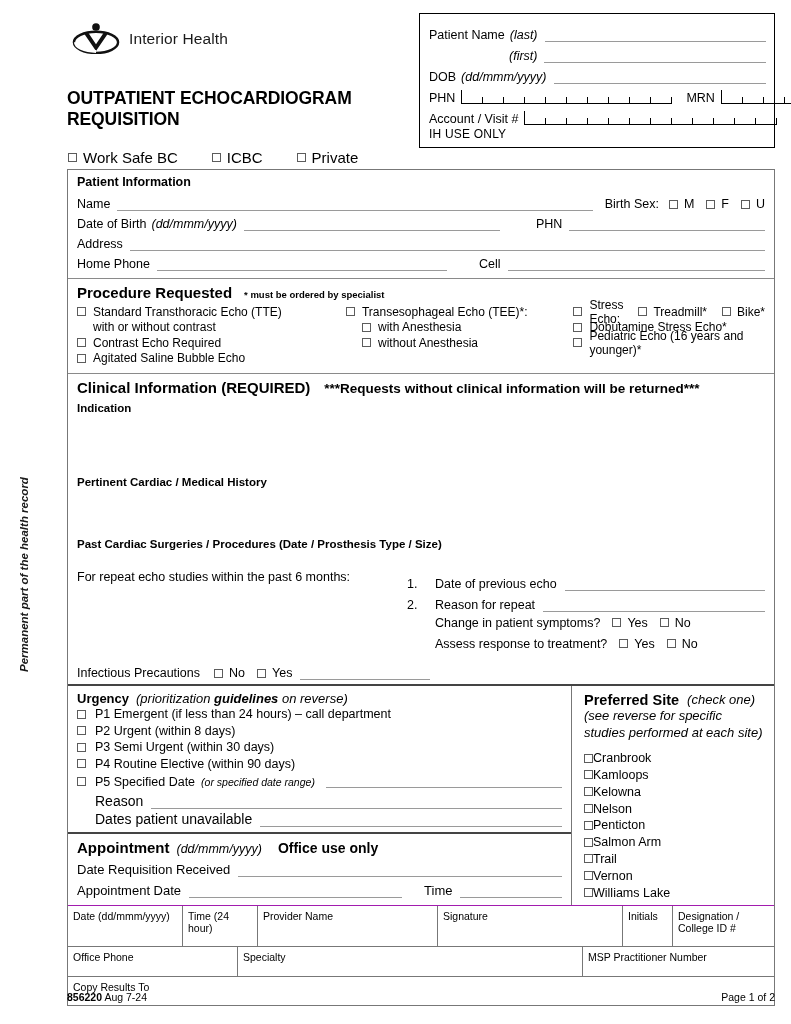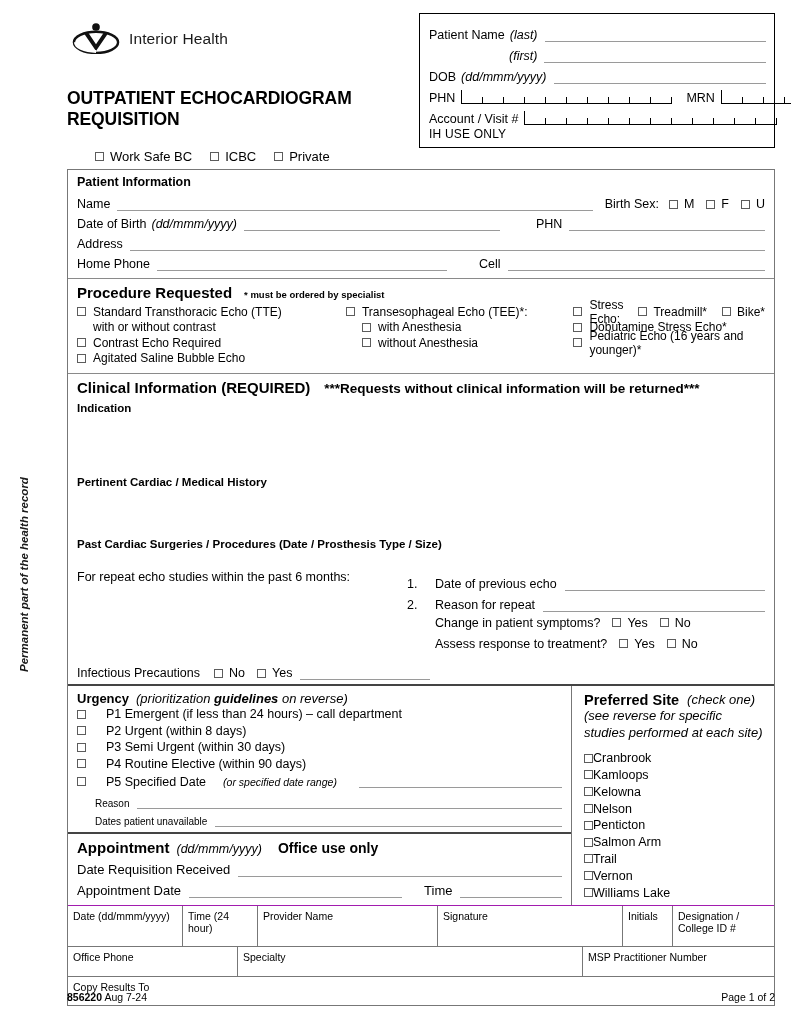--- a/index.html
+++ b/index.html
@@ -72,23 +72,22 @@
     font-size: 17.5px;
     font-weight: bold;
     line-height: 1.22;
     letter-spacing: -0.1px;
   }
   .payer-row {
     position: absolute;
     left: 68px;
     top: 149px;
     display: flex;
-    gap: 18px;
-    font-size: 13px;
-    margin-left: 27px;
+    gap: 34px;
+    font-size: 15px;
   }
 
   
   .ihbox {
     position: absolute;
     left: 419px;
     top: 13px;
     width: 356px;
     height: 135px;
     border: 1px solid #000;
@@ -158,23 +157,23 @@
   .repeat-left { width: 330px; }
   .repeat-right { flex: 1; }
   .rr-line { display: flex; align-items: flex-end; height: 21px; }
   .rr-num { width: 28px; flex: 0 0 auto; }
   .rr-q { display: flex; align-items: center; gap: 12px; height: 21px; padding-left: 28px; }
 
   
   .lower { display: flex; }
   .lower-left { width: 504px; box-sizing: border-box; border-right: 1px solid #777; }
   .lower-right { flex: 1; box-sizing: border-box; padding: 6px 9px 4px 12px; }
-  .urg-line { display: flex; align-items: center; gap: 20px; font-size: 12.5px; height: 16.5px; }
+  .urg-line { display: flex; align-items: center; gap: 9px; font-size: 12.5px; height: 16.5px; }
   .urg-line .txt { white-space: nowrap; }
-  .urg-sub { display: flex; align-items: flex-end; font-size: 10px; height: 18px; padding-left: 18px; }
+  .urg-sub { display: flex; align-items: flex-end; font-size: 14px; height: 18px; padding-left: 18px; }
   .site-title { font-size: 14.5px; font-weight: bold; }
   .site-note { font-size: 13px; font-style: italic; line-height: 1.25; }
   .site-line { display: flex; align-items: center; font-size: 12.5px; height: 16.8px; }
 
   
   .appt-head { display: flex; align-items: baseline; gap: 16px; }
   .appt-line { display: flex; align-items: flex-end; font-size: 13px; height: 21px; }
 
   
   .grid { border-top: 1px solid #a21caf; }

